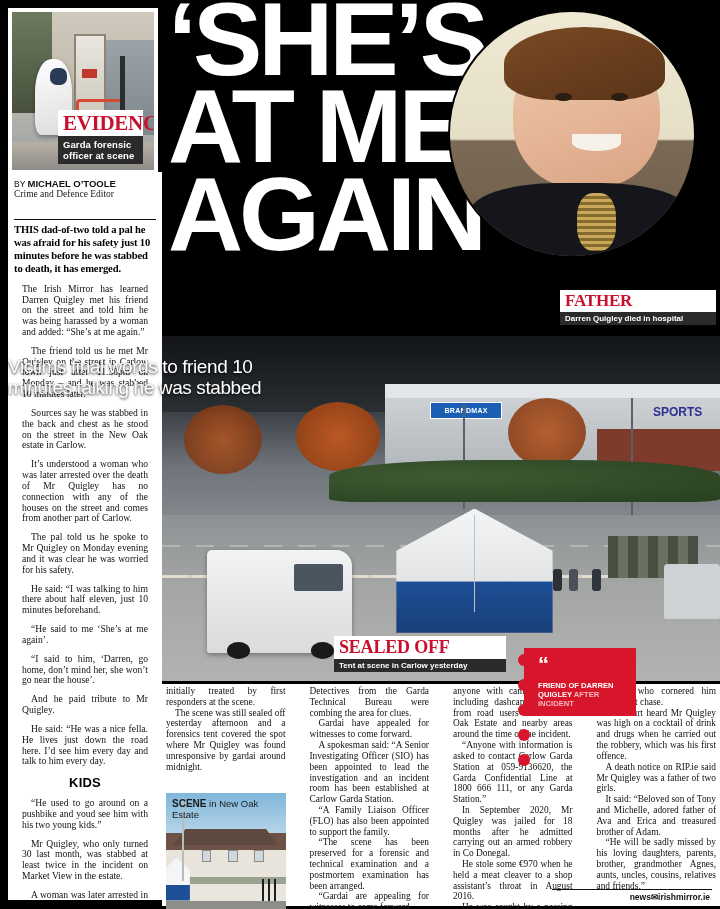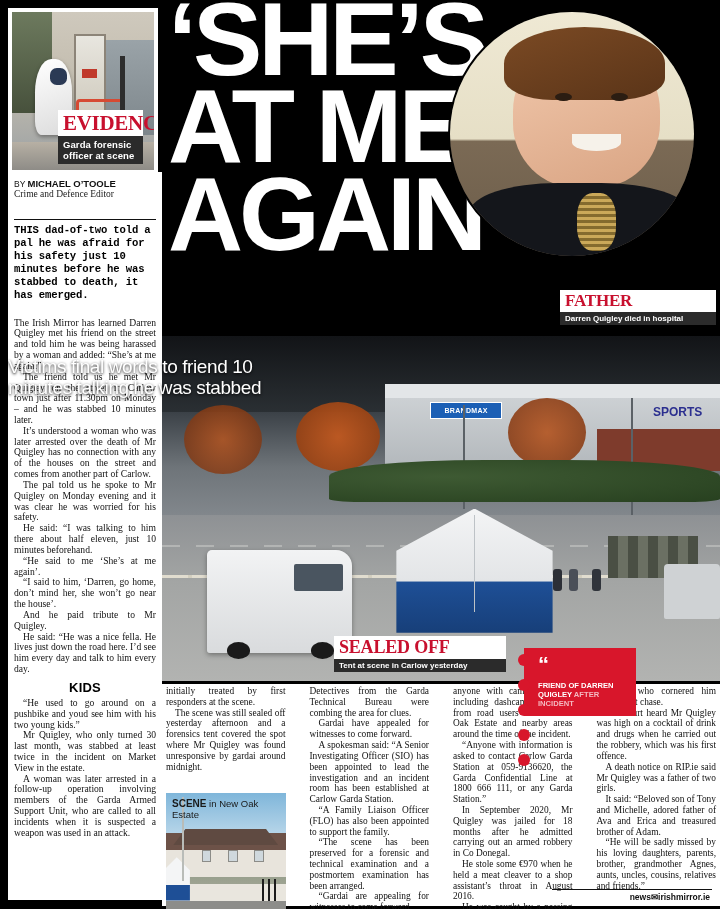--- a/index.html
+++ b/index.html
@@ -54,26 +54,26 @@
   
   .leftcol {
     position:absolute; left:8px; top:172px; width:154px; height:728px;
     background:#fff; padding:6px 6px 4px 6px; overflow:hidden;
   }
   .lc-byline-name{font-family:"Liberation Sans",sans-serif;font-size:8.5px;color:#111;}
   .lc-byline-name b{font-size:9.5px;}
   .lc-byline-role{font-family:"Liberation Serif",serif;font-size:9.5px;color:#1a1a1a;
     border-bottom:1.4px solid #111;padding-bottom:20px;margin-bottom:4px;}
   .standfirst{
-    font-family:Liberation Mono, monospace; font-weight:700; font-size:10.6px;
-    line-height:1.22; color:#000; margin-bottom:16px; letter-spacing:-0.15px;
+    font-family:Liberation Serif, serif; font-weight:700; font-size:10.6px;
+    line-height:1.22; color:#000; margin-bottom:4px; letter-spacing:-0.15px;
   }
   .bodytext p {
     font-family:"Liberation Serif",serif; font-size:9.6px; line-height:1.13;
-    color:#111; text-align:justify; text-indent:9px; margin:0;
+    color:#111; text-align:justify; text-indent:9px; margin:8px;
     -webkit-hyphens:auto; hyphens:auto;
   }
   .bodytext p.noind { text-indent:0; }
   .subhead {
     font-family:"Liberation Sans",sans-serif; font-weight:700; font-size:13px;
     text-align:center; margin:5px 0 3px 0; color:#000; letter-spacing:.2px;
   }
 
   
   .headwrap { position:absolute; left:162px; top:0px; width:558px; height:352px; background:#000;}
@@ -241,20 +241,21 @@
   <div class="leftcol">
     <div class="lc-byline-name">
       <span>BY</span>
       <b>MICHAEL O’TOOLE</b>
     </div>
     <div class="lc-byline-role">Crime and Defence Editor</div>
     <div class="standfirst">THIS dad-of-two told a pal he was afraid for his safety just 10 minutes before he was stabbed to death, it has emerged.</div>
     <div class="bodytext">
       <p class="noind">The Irish Mirror has learned Darren Quigley met his friend on the street and told him he was being harassed by a woman and added: “She’s at me again.”</p>
       <p>The friend told us he met Mr Quigley on the street in Carlow town just after 11.30pm on Monday – and he was stabbed 10 minutes later.</p>
+      <p>Sources say he was stabbed in the back and chest as he stood on the street in the New Oak estate in Carlow.</p>
       <p>It’s understood a woman who was later arrested over the death of Mr Quigley has no connection with any of the houses on the street and comes from another part of Carlow.</p>
       <p>The pal told us he spoke to Mr Quigley on Monday evening and it was clear he was worried for his safety.</p>
       <p>He said: “I was talking to him there about half eleven, just 10 minutes beforehand.</p>
       <p>“He said to me ‘She’s at me again’.</p>
       <p>“I said to him, ‘Darren, go home, don’t mind her, she won’t go near the house’.</p>
       <p>And he paid tribute to Mr Quigley.</p>
       <p>He said: “He was a nice fella. He lives just down the road here. I’d see him every day and talk to him every day.</p>
       <div class="subhead">KIDS</div>
       <p>“He used to go around on a pushbike and youd see him with his two young kids.”</p>
       <p>Mr Quigley, who only turned 30 last month, was stabbed at least twice in the incident on Market View in the estate.</p>

